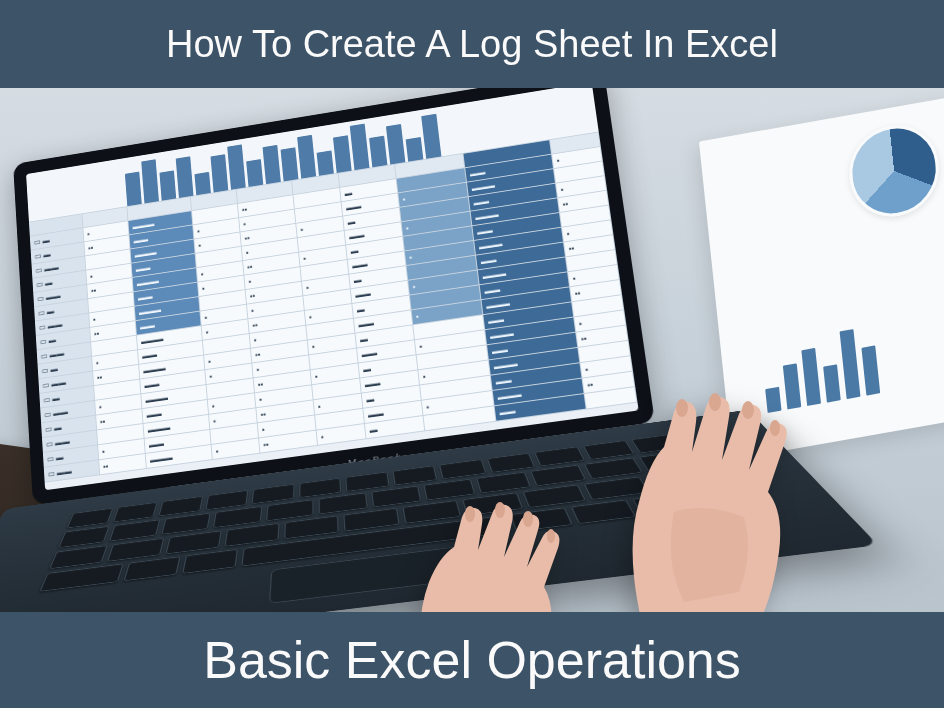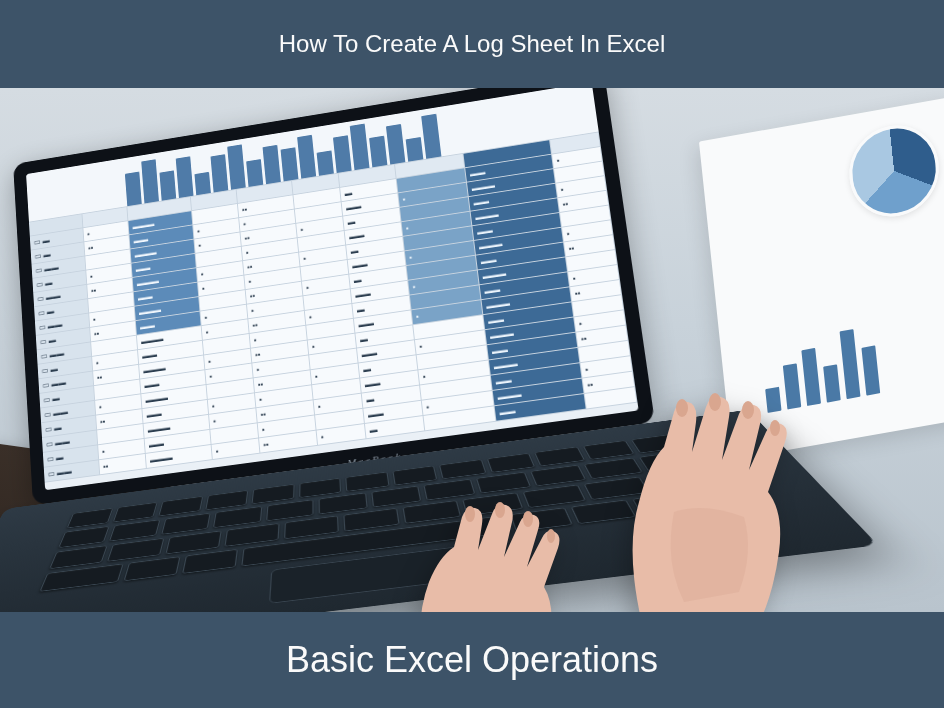--- a/index.html
+++ b/index.html
@@ -19,26 +19,26 @@
       align-items: center;
       justify-content: center;
       width: 100%;
       position: absolute;
       left: 0;
       font-weight: 500;
     }
     .banner-top {
       top: 0;
       height: 88px;
-      font-size: 24px;
+      font-size: 38px;
     }
     .banner-bottom {
       bottom: 0;
       height: 96px;
-      font-size: 36px;
+      font-size: 52px;
     }
     .scene {
       position: absolute;
       top: 88px;
       left: 0;
       width: 944px;
       height: 524px;
       background: linear-gradient(180deg, #d5dce2 0%, #c8d2da 45%, #b9c4cd 100%);
       overflow: hidden;
     }

